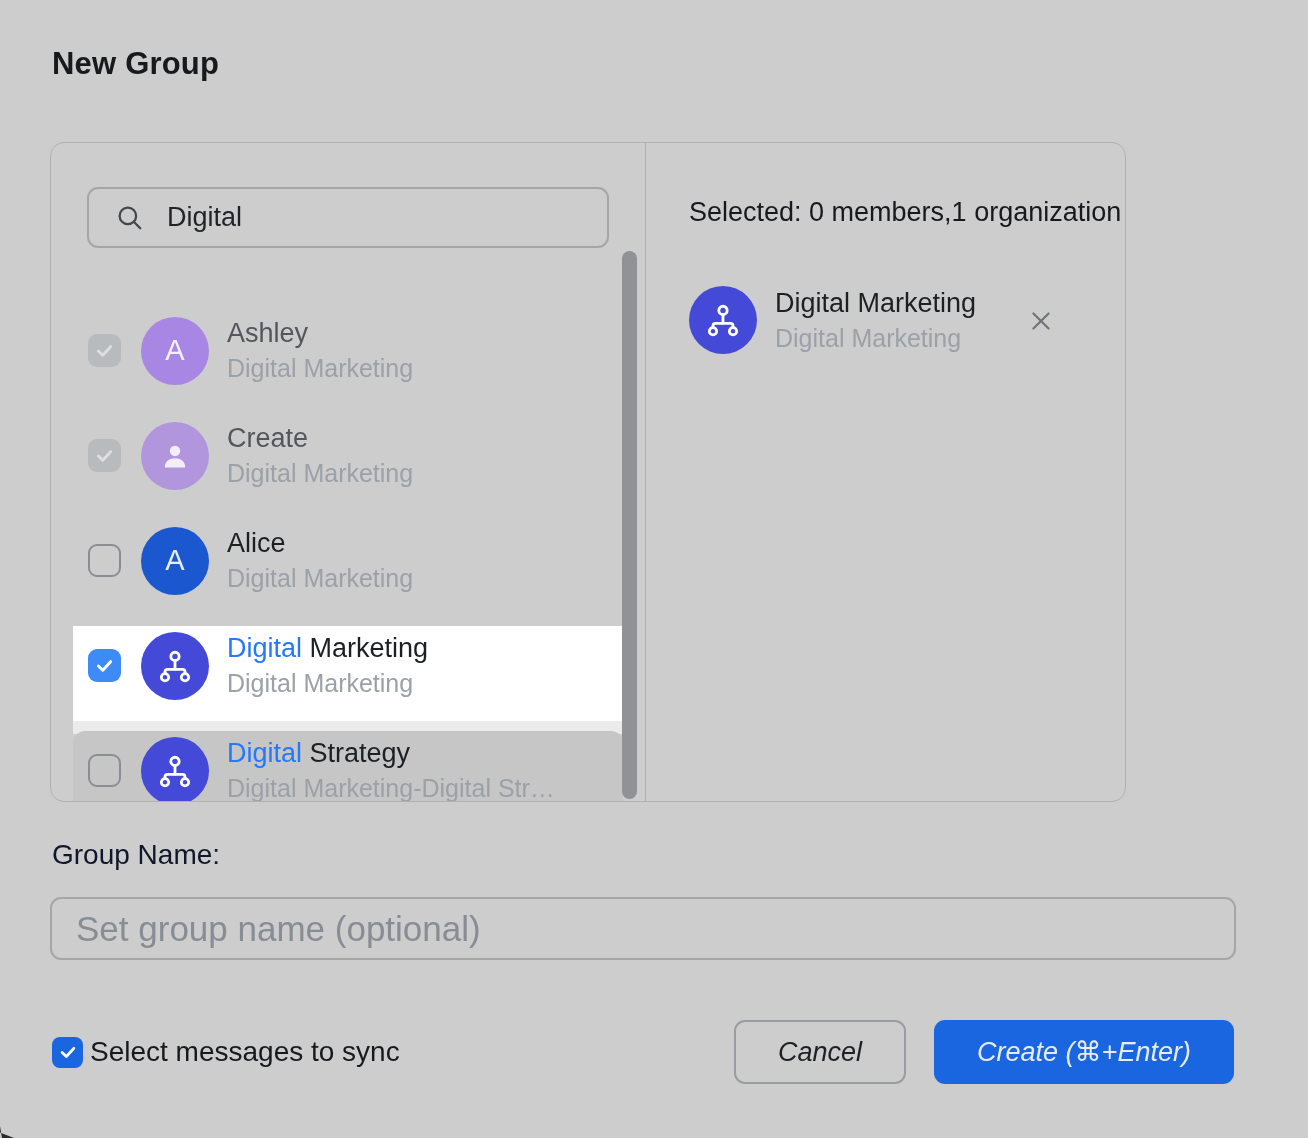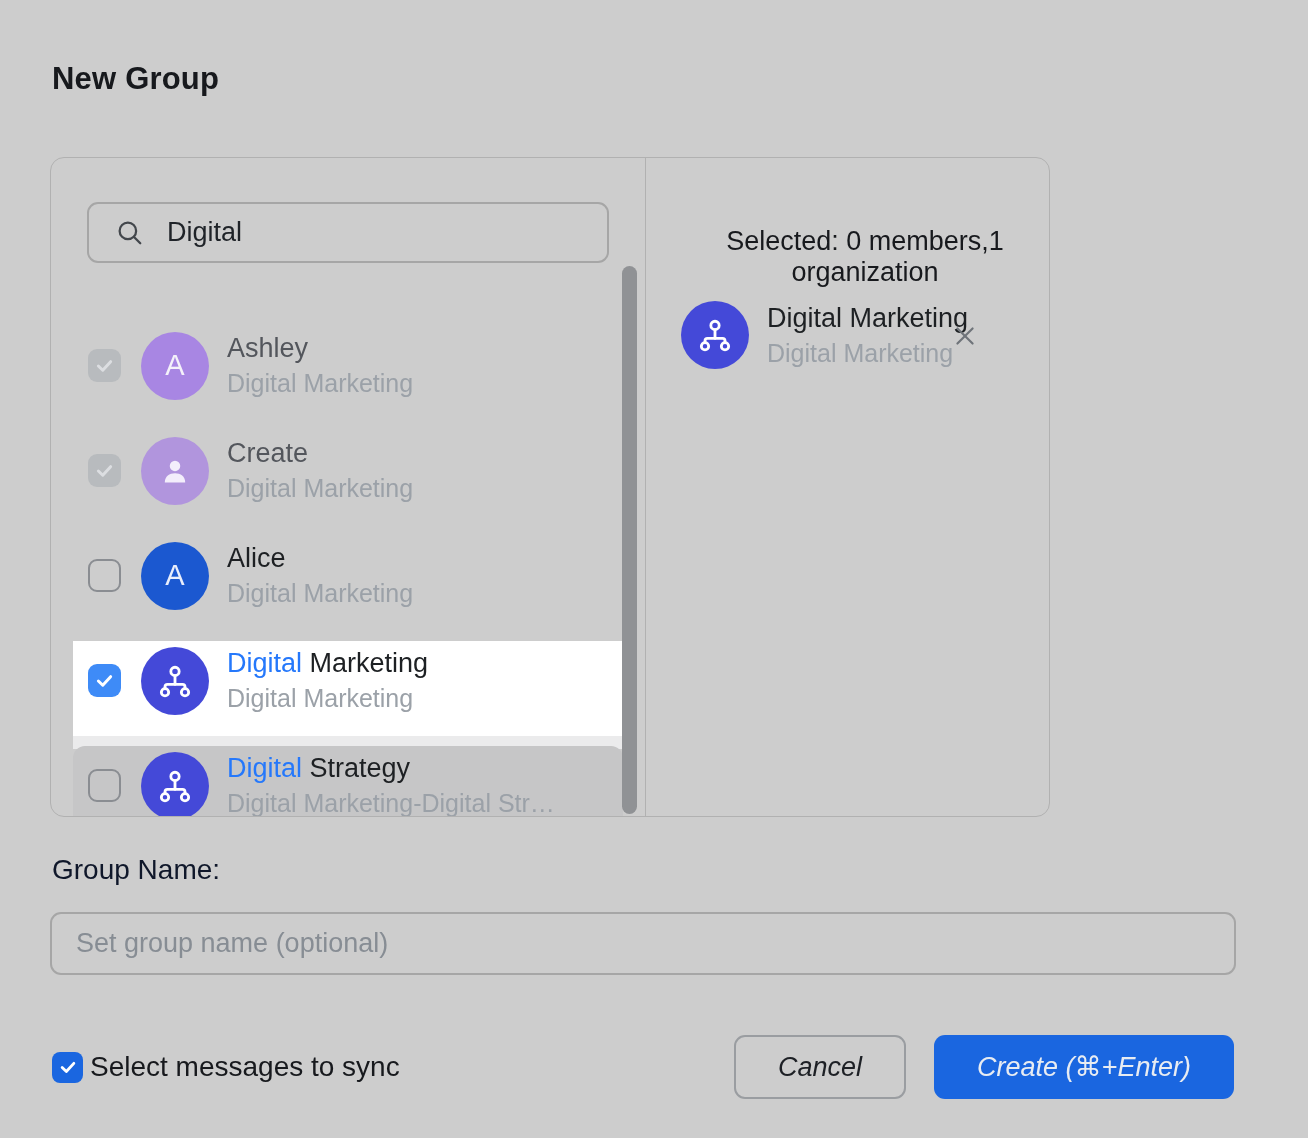--- a/index.html
+++ b/index.html
@@ -2,31 +2,31 @@
 <html><head>
 <meta charset="utf-8">
 <style>
   * { margin:0; padding:0; box-sizing:border-box; }
   html,body { width:1308px; height:1138px; }
   body {
     font-family:"Liberation Sans","DejaVu Sans",sans-serif;
     background:#cdcdcd; position:relative; overflow:hidden;
     -webkit-font-smoothing:antialiased;
   }
-  .canvas { position:absolute; inset:0;margin-top:15px; }
+  .canvas { position:absolute; inset:0; }
 
   .dialog-title {
     position:absolute; left:52px; top:46px;
     font-size:31px; font-weight:600; color:#17191d; letter-spacing:.2px;
   }
 
   
   .picker {
-    position:absolute; left:50px; top:142px; width:1000px; height:660px;
-    border:1px solid #b1b1b1; border-radius:14px; display:flex; overflow:hidden;
+    position:absolute; left:50px; top:142px; width:1076px; height:660px;
+    border:1px solid #b1b1b1; border-radius:14px; display:flex; overflow:hidden;gap:8px;
   }
   .pane-left { width:595px; border-right:1px solid #b1b1b1; position:relative; }
   .pane-right { flex:1; position:relative; }
 
   .search-box {
     position:absolute; left:36px; top:44px; width:522px; height:61px;
     border:2px solid #a6a6a6; border-radius:11px;
     display:flex; align-items:center; padding-left:26px; gap:22px;
     background:transparent;
   }
@@ -82,40 +82,40 @@
   .row-name-muted { color:#53565c; }
   .row-sub { font-size:25px; color:#9ba1a8; line-height:1.15; white-space:nowrap;
              max-width:375px; overflow:hidden; }
   .match { color:#2578fb; }
 
   .scrollbar-track { position:absolute; right:8px; top:108px; bottom:4px; width:15px; z-index:5; }
   .scrollbar-thumb { width:15px; height:548px; background:#909295; border-radius:8px; }
 
   
   .selected-header {
-    position:absolute; left:35px; top:68px; font-size:27px; font-weight:500; color:#17191d;text-align:center;
+    position:absolute; left:35px; top:54px; font-size:27px; font-weight:500; color:#17191d;text-align:center;
   }
   .selected-item {
     position:absolute; left:35px; top:137px; right:30px; height:80px;
     display:flex; align-items:center;
   }
   .selected-item .avatar { margin-left:0; }
   .remove-btn {
     position:absolute; right:40px; top:27px; width:28px; height:28px;
     display:flex; align-items:center; justify-content:center; cursor:pointer;
   }
 
   
   .group-label {
     position:absolute; left:52px; top:839px; font-size:28px; font-weight:400; color:#0f172a;
   }
   .group-input {
     position:absolute; left:50px; top:897px; width:1186px; height:63px;
     border:2px solid #a6a6a6; border-radius:11px; background:transparent;
-    font-family:inherit; font-size:27px; color:#404040; padding:0 24px; outline:none;
+    font-family:inherit; font-size:35px; color:#404040; padding:0 24px; outline:none;
   }
   .group-input::placeholder { color:#878d94; opacity:1; }
 
   .sync-wrap {
     position:absolute; left:52px; top:1036px; display:flex; align-items:center; gap:7px;
     cursor:pointer;
   }
   .sync-label { font-size:28px; color:#17191d; }
 
   .btn {

